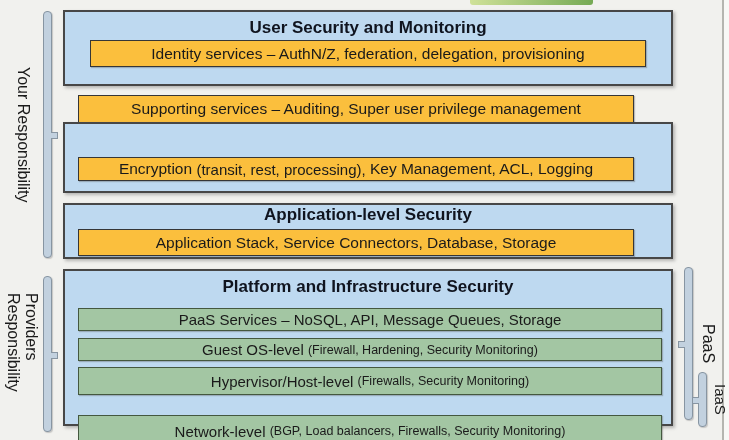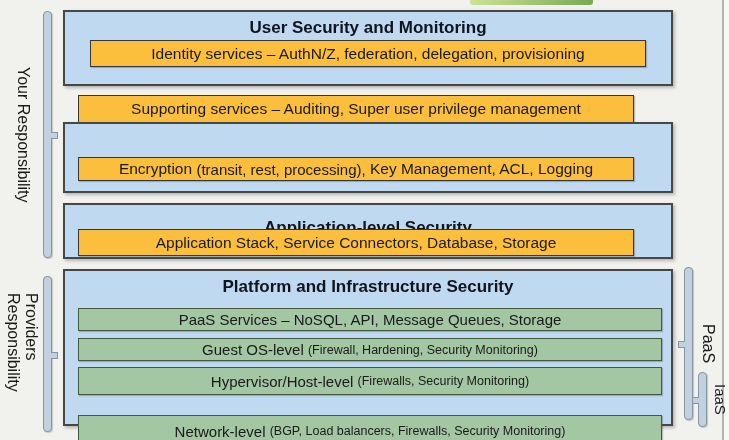--- a/index.html
+++ b/index.html
@@ -111,21 +111,21 @@
     </div>
   </div>
 
   <div class="sec-box" style="top:122px; height:71px;">
     <div class="bar orange" style="top:33px; height:24px;">
       <span>Encryption </span><span class="sm">(transit, rest, processing),</span><span> Key Management, ACL, Logging</span>
     </div>
   </div>
 
   <div class="sec-box" style="top:203px; height:56px;">
-    <div class="sec-title" style="padding-top:13px;">Application-level Security</div>
+    <div class="sec-title" style="padding-top:0;">Application-level Security</div>
     <div class="bar orange" style="top:24px; height:27px;">
       <span>Application Stack, Service Connectors, Database, Storage</span>
     </div>
   </div>
 
   <div class="sec-box" style="top:269px; height:157px;">
     <div class="sec-title">Platform and Infrastructure Security</div>
     <div class="bar green" style="top:37px; height:23px;">
       <span>PaaS Services – NoSQL, API, Message Queues, Storage</span>
     </div>

